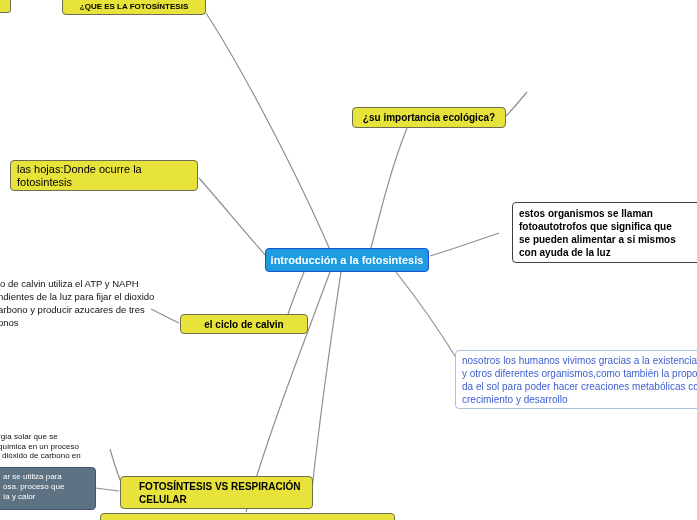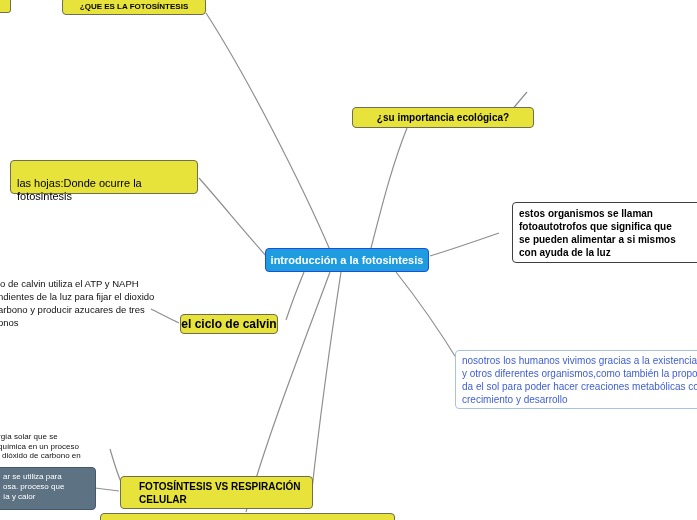--- a/index.html
+++ b/index.html
@@ -14,27 +14,27 @@
   .flexc{display:flex;align-items:center;justify-content:center;text-align:center;}
   .yellow{background:#e7e33a;border:1px solid #6e6e52;}
   .white{background:#ffffff;border:1px solid #3f3f3f;}
   .bluebox{background:#ffffff;border:1px solid #a9c2de;color:#3f5ed1;}
   .centerblue{background:#1f9ce0;border:1px solid #1d4ed8;color:#ffffff;font-weight:bold;}
   .ml{white-space:pre;}
   .note{color:#111111;}
 
   #frag-tl{left:-5px;top:-3px;width:16px;height:16px;border-radius:3px;}
   #que-es{left:62px;top:-3px;width:144px;height:18px;font-size:8px;font-weight:bold;}
-  #imp{left:352px;top:107px;width:182px;height:21px;font-size:10px;font-weight:bold;}
+  #imp{left:352px;top:107px;width:154px;height:21px;font-size:10px;font-weight:bold;}
   #imp-note{left:528px;top:58px;width:170px;font-size:11px;line-height:13.5px;}
-  #hojas{left:10px;top:160px;width:188px;height:31px;font-size:11px;line-height:13px;padding:16px 6px;text-align:left;}
+  #hojas{left:10px;top:160px;width:188px;height:31px;font-size:11px;line-height:13px;padding:2px 6px;text-align:left;}
   #foto{left:500px;top:202px;width:196px;height:61px;font-size:10px;font-weight:bold;line-height:13px;padding:4px 6px;text-align:left;margin-left:12px;}
   #center-node{left:265px;top:248px;width:164px;height:24px;font-size:11px;}
   #calvin-note{left:-2px;top:277px;font-size:9.5px;line-height:13px;}
-  #calvin{left:180px;top:314px;width:98px;height:20px;font-size:12px;font-weight:bold;}
+  #calvin{left:180px;top:314px;width:128px;height:20px;font-size:10px;font-weight:bold;}
   #humanos{left:455px;top:350px;width:252px;height:59px;font-size:10px;line-height:13px;padding:3px 6px;border-radius:4px;overflow:hidden;}
   #solar-note{left:-2px;top:432px;font-size:8px;line-height:9.5px;}
   #azucar{left:-6px;top:467px;width:102px;height:43px;background:#5d7283;border:1px solid #46586b;color:#ffffff;font-size:8px;line-height:10px;padding:4px 8px;border-radius:4px;}
   #resp{left:120px;top:476px;width:193px;height:33px;font-size:10px;font-weight:bold;line-height:13px;padding:3px 18px;text-align:left;}
   #frag-bottom{left:100px;top:513px;width:295px;height:12px;border-radius:4px;}
 </style>
 </head>
 <body>
 
 <div class="canvas">

